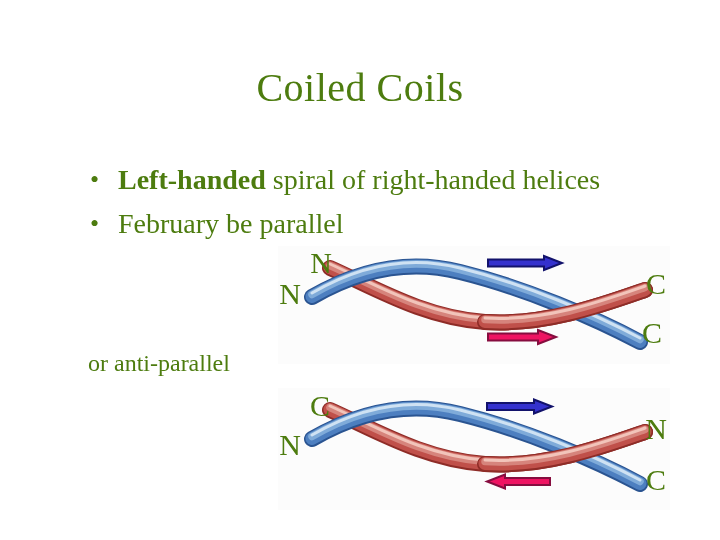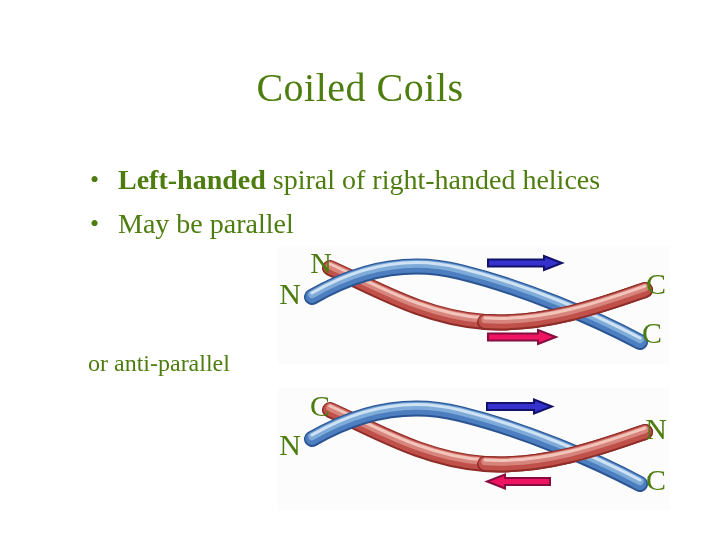--- a/index.html
+++ b/index.html
@@ -28,21 +28,21 @@
 
 <div class="slide">
 
   <h1 class="title">Coiled Coils</h1>
 
   <div class="bullet-row" style="top:163px">
     <span class="marker">•</span><span class="btext"><b>Left-handed</b><span> spiral of right-handed helices</span></span>
   </div>
 
   <div class="bullet-row" style="top:207px">
-    <span class="marker">•</span><span class="btext"><b></b><span>May be parallel</span></span>
+    <span class="marker">•</span><span class="btext"><b></b><span>February be parallel</span></span>
   </div>
 
   <div class="subline">or anti-parallel</div>
 
   <div class="diagram" style="top:246px;height:118px">
     <svg width="392" height="118" viewBox="0 0 392 118">
 
       <g>
         <path class="tube" d="M 52 22 C 97 42, 147 72, 207 76 C 267 80, 327 58, 367 44" stroke="#8e2c27" stroke-width="16"></path>
         <path class="tube" d="M 52 22 C 97 42, 147 72, 207 76 C 267 80, 327 58, 367 44" stroke="#c0504a" stroke-width="13" transform="translate(0,-0.5)"></path>

